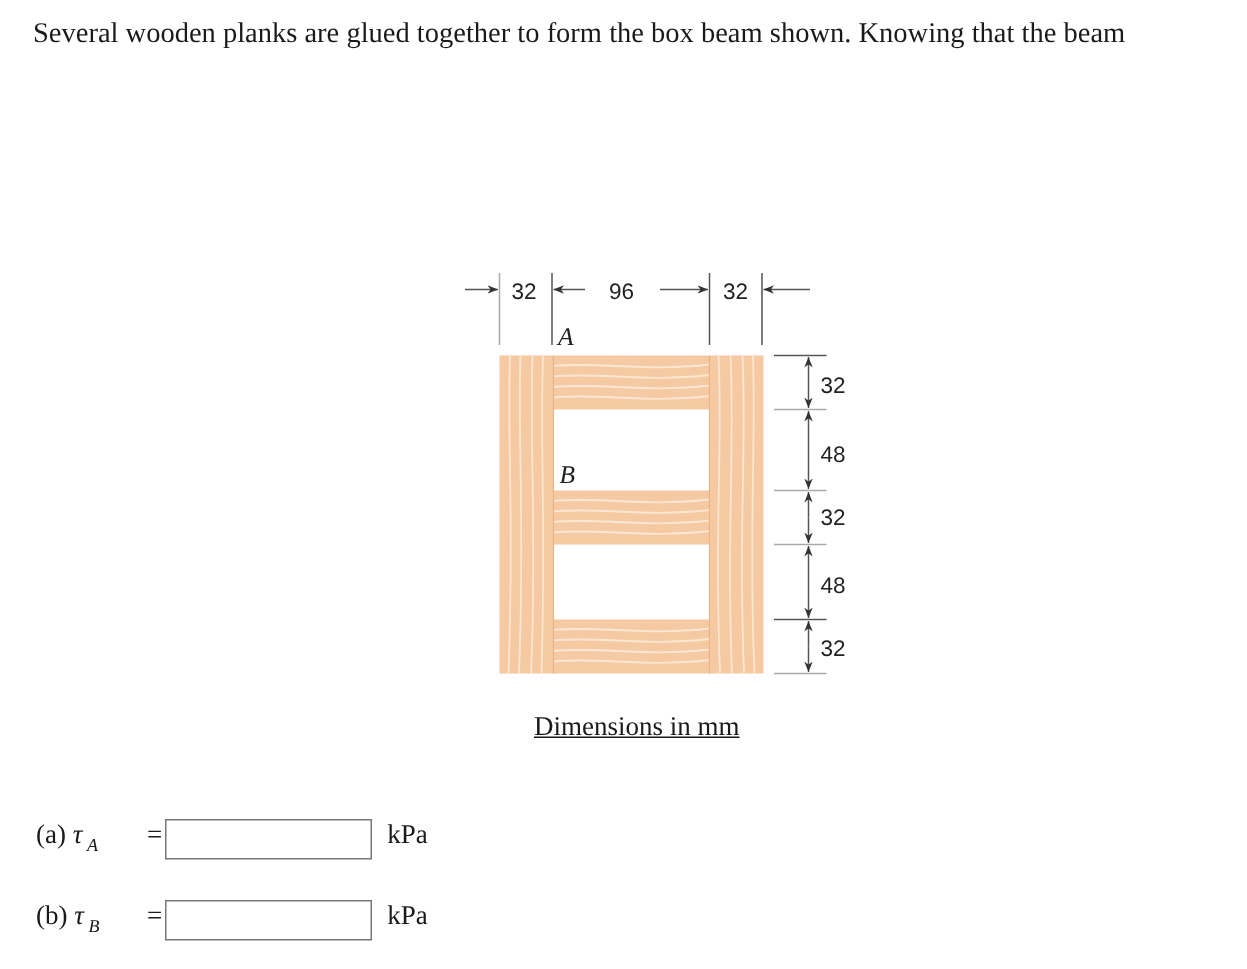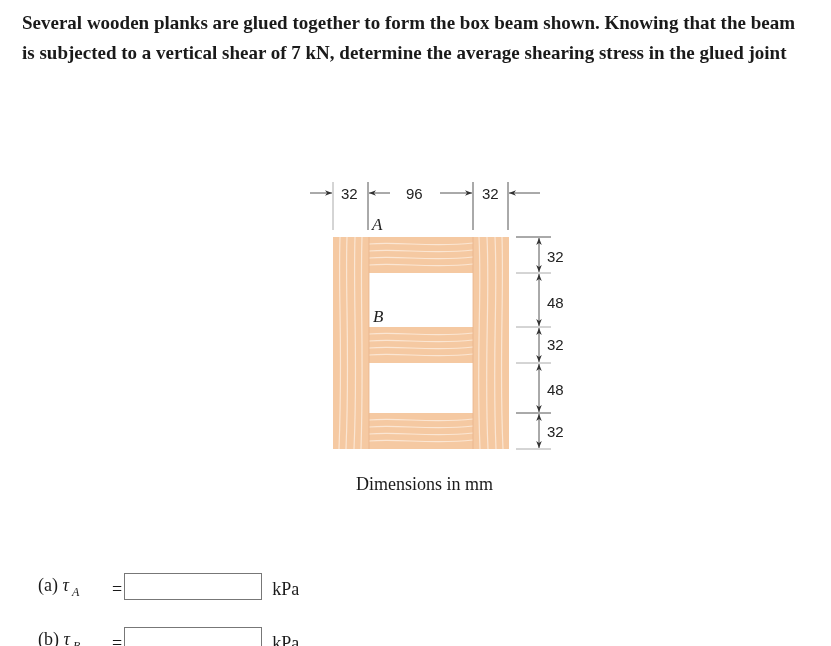--- a/index.html
+++ b/index.html
@@ -1,40 +1,39 @@
 <!DOCTYPE html>
 <html><head>
 <meta charset="utf-8">
 <style>
   html, body { margin:0; padding:0; background:#ffffff; }
   body { width:831px; height:646px; position:relative; overflow:hidden;
          font-family:"Liberation Serif", "DejaVu Serif", serif; color:#1a1a1a; }
   .problem { position:absolute; left:22px; top:8px; width:800px;
              font-size:19px; line-height:30px; }
-  .problem p { margin:0;font-weight:bold; }
+  .problem p { margin:0; }
   .ital { font-style:italic; }
   .figure { position:absolute; left:0; top:0; width:831px; height:646px; }
-  .caption { position:absolute; left:356px; top:474px; font-size:18px; }
-  .answer-row { position:absolute; left:38px; font-size:18px; height:32px; display:flex; align-items:flex-end;margin-top:22px; }
+  .caption { position:absolute; left:356px; top:474px; font-size:18px;text-decoration:underline; }
+  .answer-row { position:absolute; left:24px; font-size:18px; height:32px; display:flex; align-items:flex-start; }
   .answer-row .lbl { width:68px; }
   .answer-row .tau { font-style:italic; }
   .answer-row sub { font-size:12px; font-style:italic; vertical-align:-5px; margin-left:3px; }
   .answer-row .eq { margin:0 2px 0 6px; }
   .answer-row input { width:138px; height:27px; border:1px solid #777; box-sizing:border-box;
                       margin:0 8px 0 0; font-family:"Liberation Serif", serif; font-size:16px; padding:0 4px; }
   .answer-row .unit { margin-left:2px; }
   .dimtxt { font-family:"Liberation Sans", "DejaVu Sans", sans-serif; font-size:15px; fill:#222; }
   .lbltxt { font-family:"Liberation Serif", serif; font-style:italic; font-size:17px; fill:#222; }
 </style>
 </head>
 <body>
 
 <div class="problem">
   <p>Several wooden planks are glued together to form the box beam shown. Knowing that the beam</p>
-  <p>is subjected to a vertical shear of  7 kN, determine the average shearing stress in the glued joint</p>
 </div>
 
 <svg class="figure" width="831" height="646" viewBox="0 0 831 646">
   <defs>
     <marker id="arr" viewBox="0 0 10 10" refX="10" refY="5" markerWidth="7" markerHeight="7" orient="auto-start-reverse">
       <path d="M0,1 L10,5 L0,9 L3,5 z" fill="#333"></path>
     </marker>
   </defs>
 
   <g>

